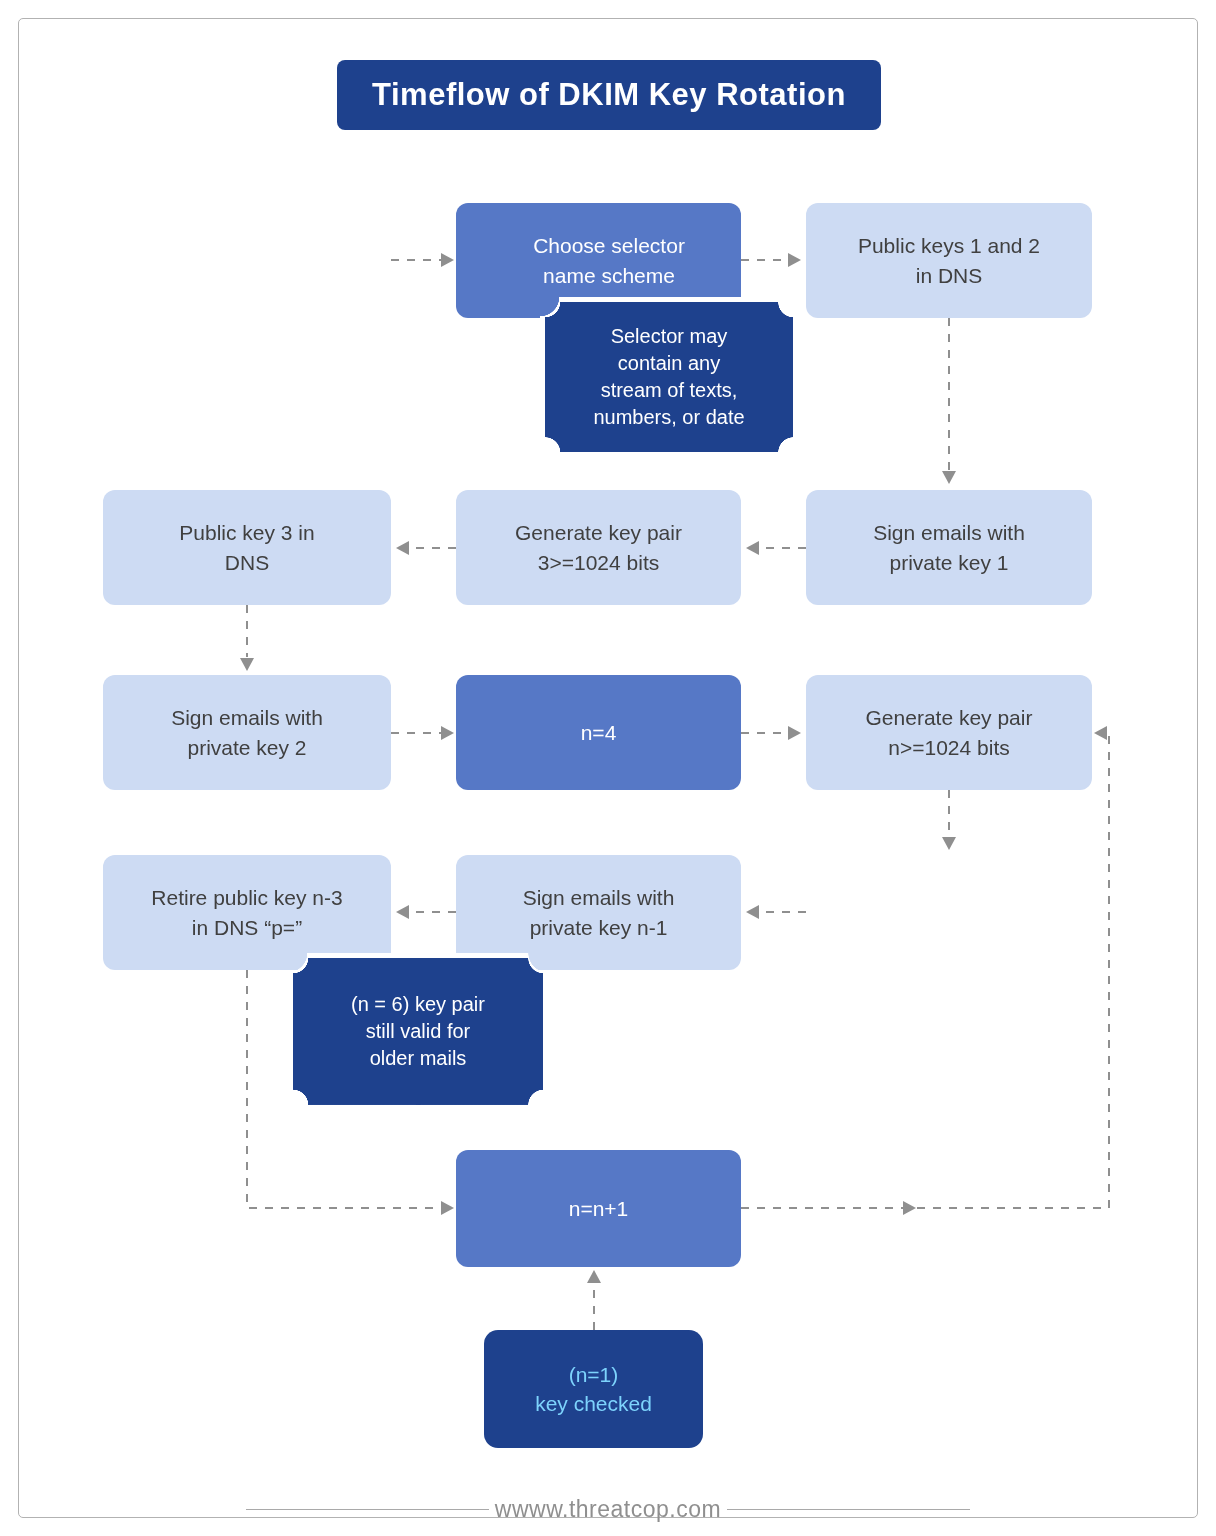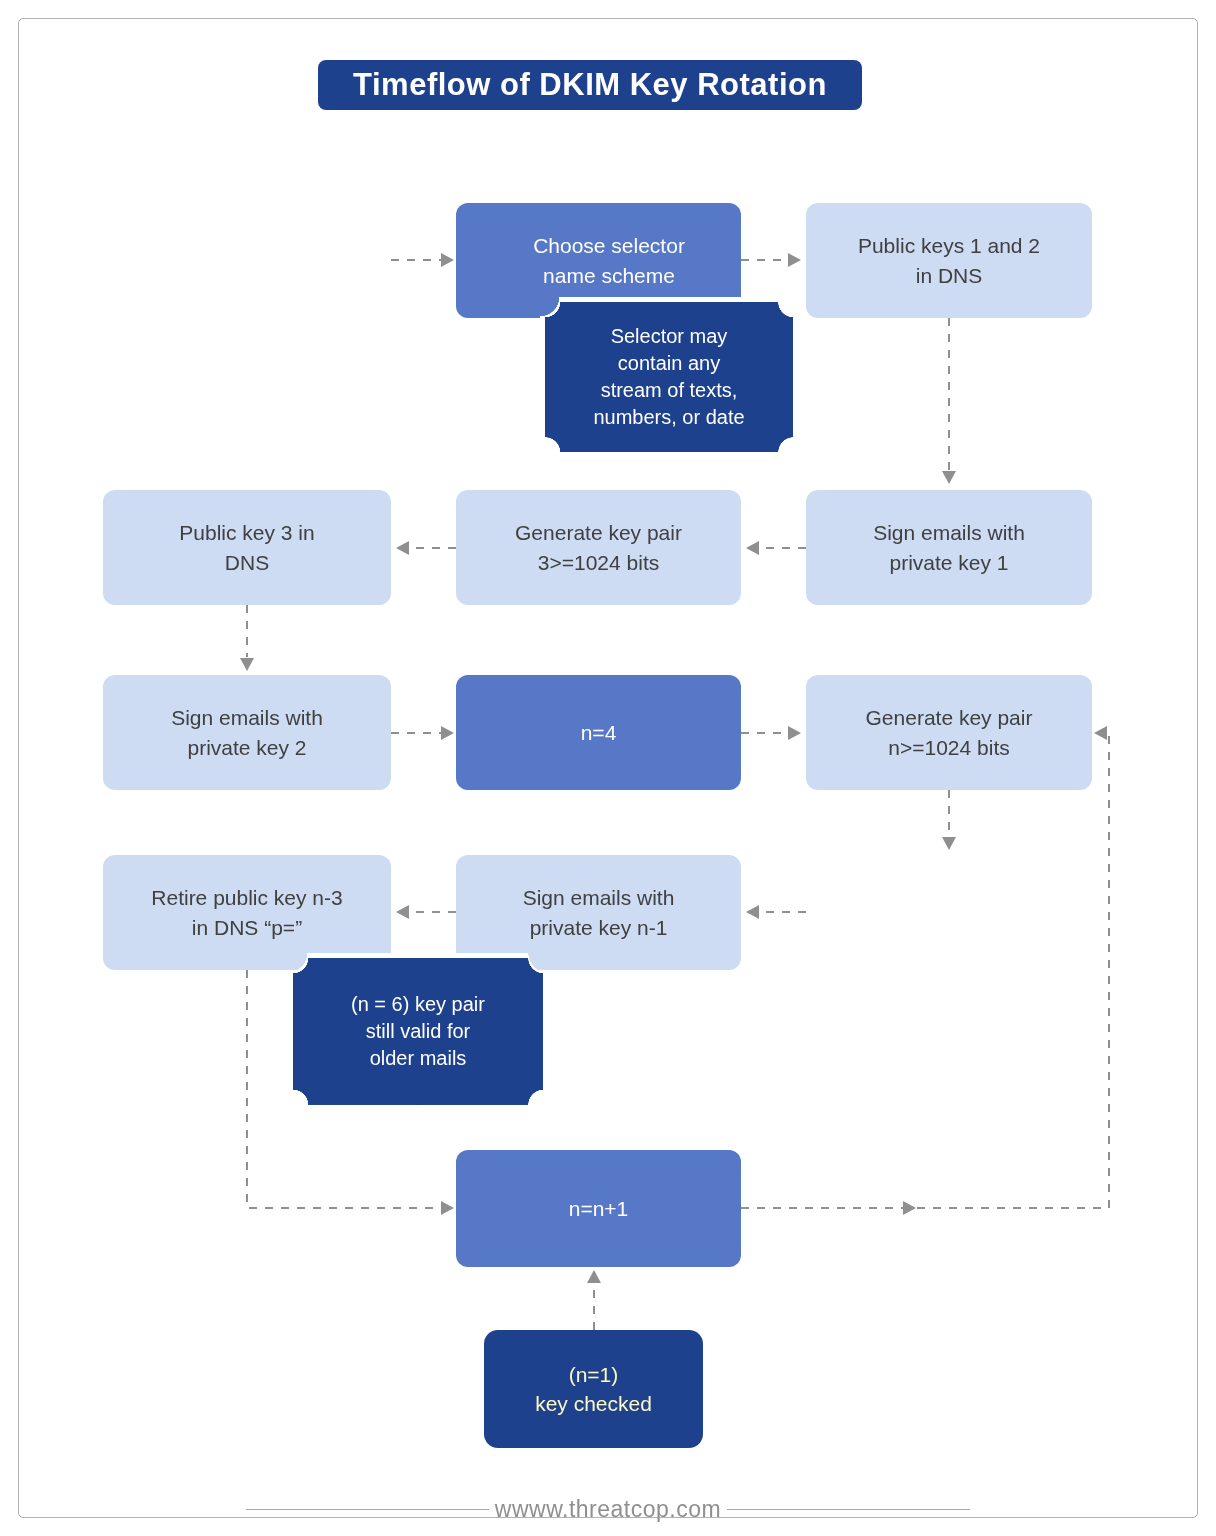--- a/index.html
+++ b/index.html
@@ -5,33 +5,33 @@
   html,body{margin:0;padding:0;background:#ffffff;}
   .page{
     position:relative;width:1216px;height:1536px;background:#ffffff;
     font-family:"Liberation Sans",sans-serif;overflow:hidden;
   }
   .page-border{
     position:absolute;left:18px;top:18px;right:18px;bottom:18px;
     border:1.5px solid #b2b2b2;border-radius:5px;pointer-events:none;
   }
   .title-bar{
-    position:absolute;left:318px;top:60px;width:544px;height:50px;
+    position:absolute;left:337px;top:60px;width:544px;height:70px;
     background:#1e418d;border-radius:8px;display:flex;align-items:center;justify-content:center;
   }
   .title-bar span{
     color:#ffffff;font-size:31px;font-weight:700;letter-spacing:.5px;
   }
   .box{
     position:absolute;border-radius:12px;display:flex;align-items:center;justify-content:center;
     text-align:center;font-size:21px;line-height:1.4;white-space:pre-line;padding:6px 10px;box-sizing:border-box;
   }
   .box.light{background:#cddbf3;color:#404040;}
   .box.medium{background:#5678c6;color:#ffffff;}
-  .box.dark{background:#1e418d;color:#fef9c3;border-radius:14px;}
+  .box.dark{background:#1e418d;color:#7dd3fc;border-radius:14px;}
   .notched{
     --r:19px;--c:#ffffff;
     background:
       radial-gradient(circle at top left,transparent var(--r),var(--c) calc(var(--r) + .5px)) top left/51% 51% no-repeat,
       radial-gradient(circle at top right,transparent var(--r),var(--c) calc(var(--r) + .5px)) top right/51% 51% no-repeat,
       radial-gradient(circle at bottom left,transparent var(--r),var(--c) calc(var(--r) + .5px)) bottom left/51% 51% no-repeat,
       radial-gradient(circle at bottom right,transparent var(--r),var(--c) calc(var(--r) + .5px)) bottom right/51% 51% no-repeat;
   }
   .callout-outer{position:absolute;z-index:3;}
   .callout-inner{

